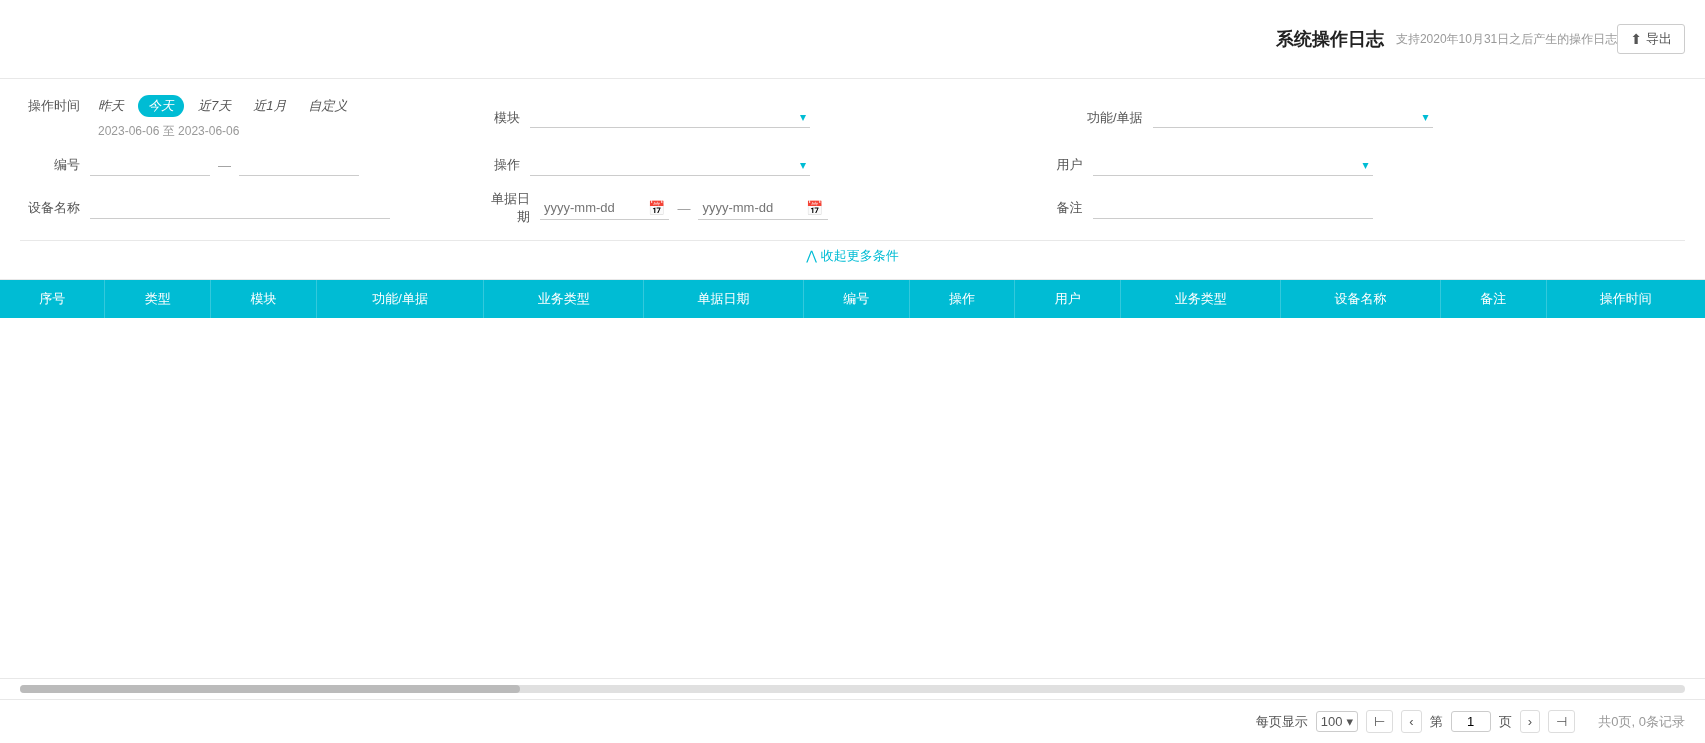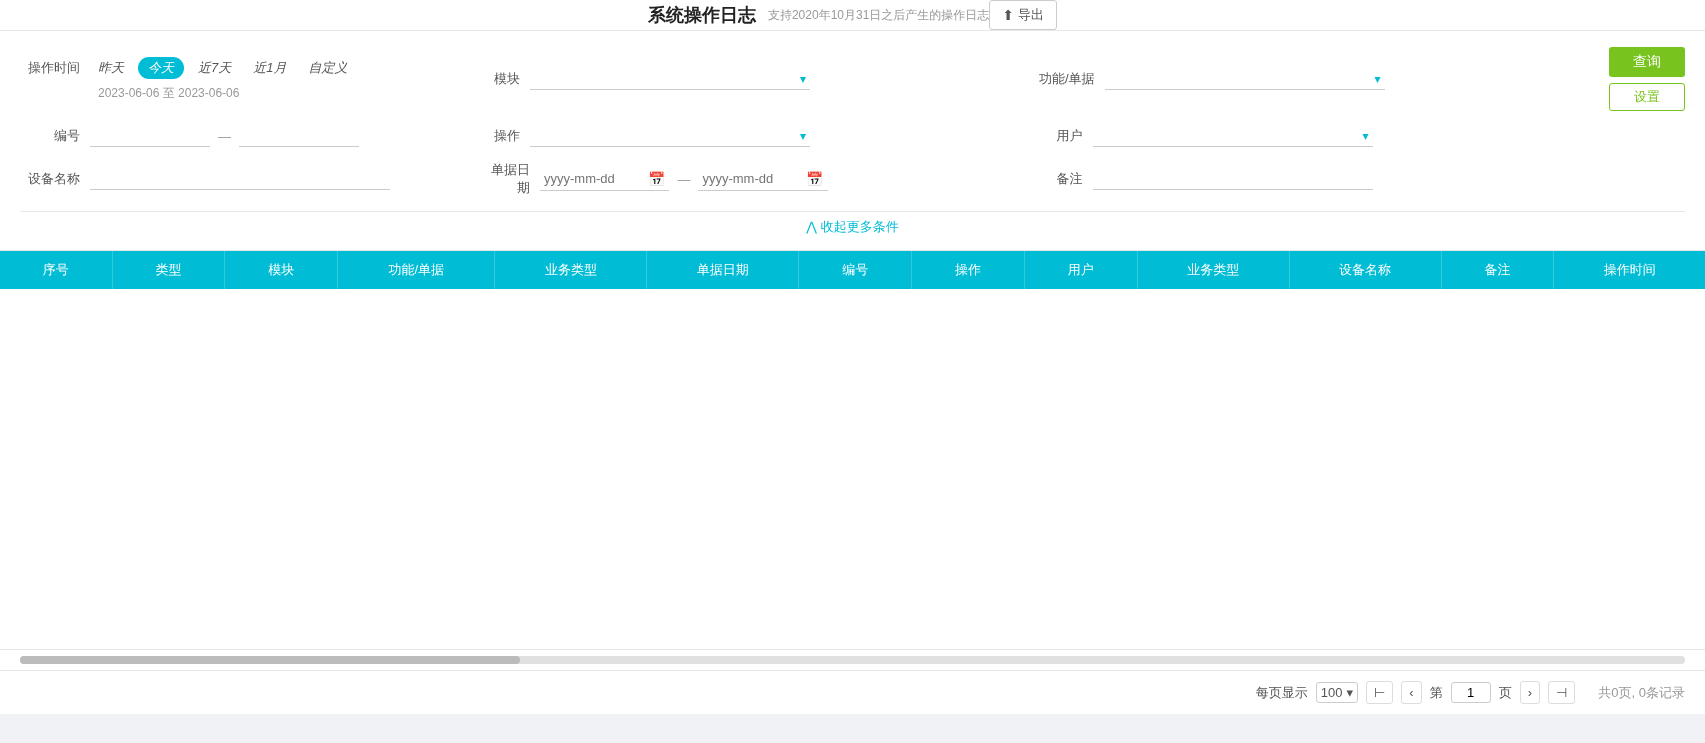--- a/index.html
+++ b/index.html
@@ -1,23 +1,23 @@
 <!DOCTYPE html>
 <html><head>
   <meta charset="utf-8">
   <style>
     * { box-sizing: border-box; margin: 0; padding: 0; }
     body { font-family: 'Microsoft YaHei', Arial, sans-serif; font-size: 13px; background: #f0f2f5; color: #333; }
 
     .page-header {
       background: #fff;
-      padding: 0 20px;
+      padding: 24px 20px;
       display: flex;
       align-items: center;
-      justify-content: center;
+      justify-content: flex-end;
       border-bottom: 1px solid #e8e8e8;
     }
     .page-title-area { display: flex; align-items: center; gap: 12px; }
     .page-title { font-size: 18px; font-weight: bold; color: #222; }
     .page-subtitle { font-size: 12px; color: #999; }
     .export-btn {
       display: flex; align-items: center; gap: 4px;
       border: 1px solid #ccc; background: #fff; padding: 5px 12px;
       border-radius: 3px; cursor: pointer; font-size: 13px; color: #555;
     }
@@ -104,21 +104,21 @@
       width: 100%;
       border-collapse: collapse;
     }
     .data-table thead tr {
       background: #00bcd4;
     }
     .data-table thead th {
       color: #fff;
       font-weight: normal;
       font-size: 13px;
-      padding: 10px 24px;
+      padding: 10px 12px;
       text-align: center;
       border-right: 1px solid rgba(255,255,255,0.2);
       white-space: nowrap;
     }
     .data-table thead th:last-child { border-right: none; }
 
     .empty-area {
       height: 360px;
       background: #fff;
     }
@@ -213,24 +213,20 @@
     </div>
 
     <div style="display:flex;align-items:center;flex:1;">
       <span class="filter-label" style="width:70px;">功能/单据</span>
       <div class="select-wrapper select-wrapper-wide">
         <span class="select-text"></span>
         <span class="chevron-icon">▾</span>
       </div>
     </div>
 
-    <div class="action-btns">
-      <button class="query-btn">查询</button>
-      <button class="settings-btn">设置</button>
-    </div>
   </div>
 
   <div class="filter-row">
 
     <div style="display:flex;align-items:center;width:460px;">
       <span class="filter-label">编号</span>
       <input class="filter-input" type="text" style="width: 120px;">
       <span class="filter-dash">—</span>
       <input class="filter-input" type="text" style="width: 120px;">
     </div>

